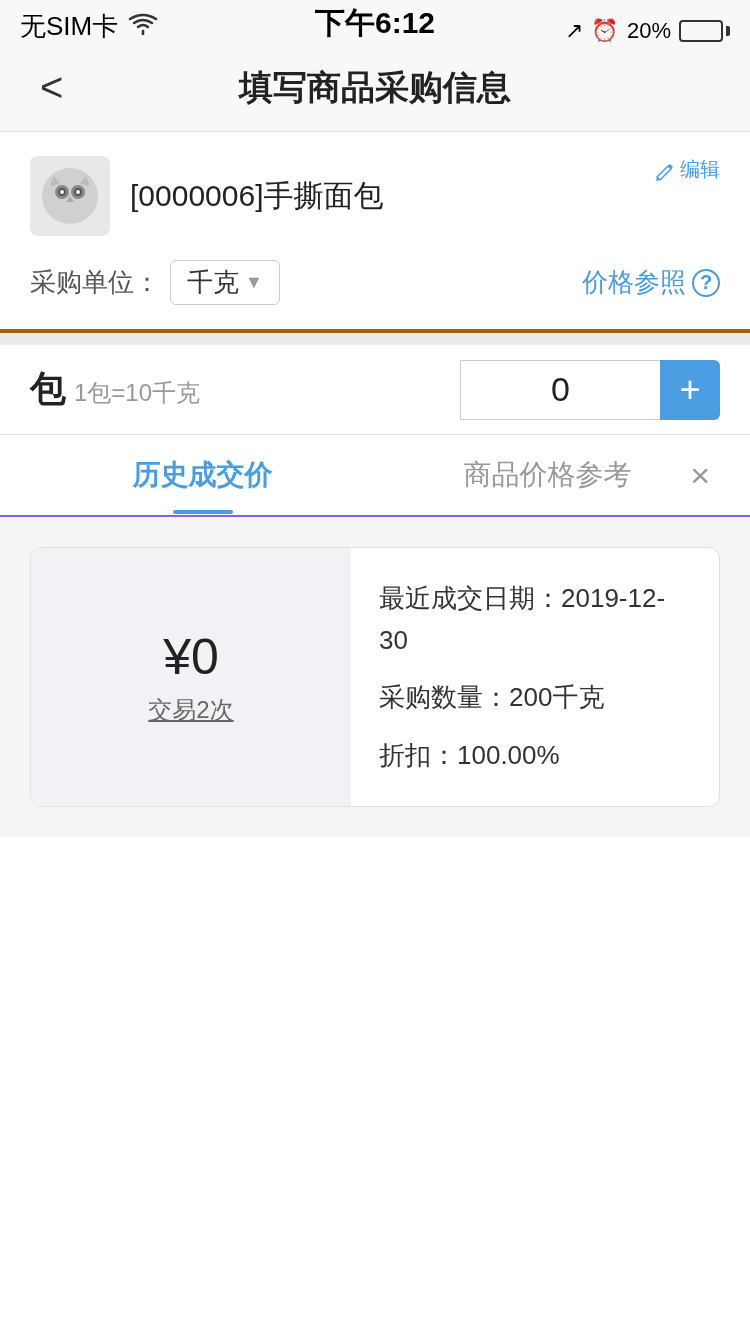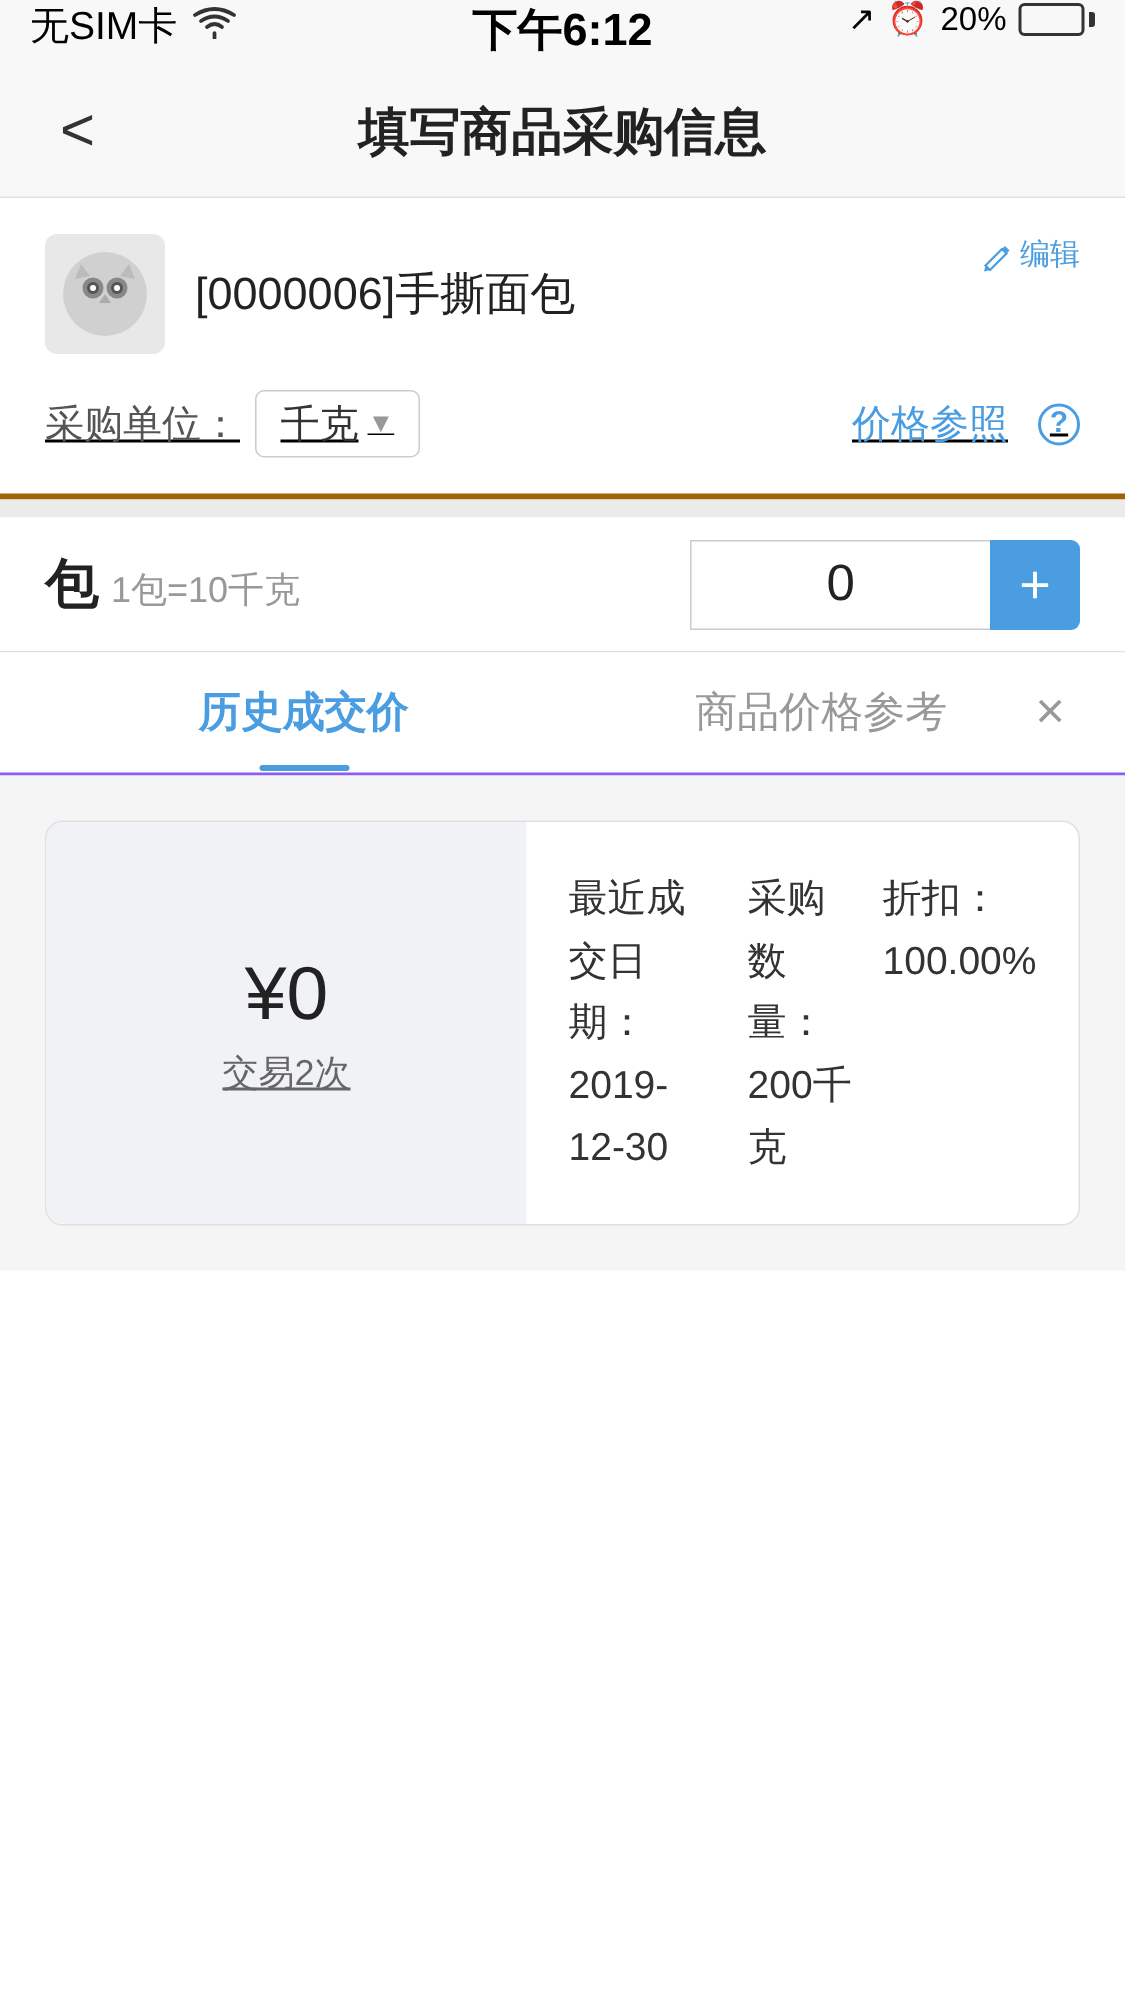--- a/index.html
+++ b/index.html
@@ -10,21 +10,21 @@
       font-family: -apple-system, 'PingFang SC', 'Helvetica Neue', Arial, sans-serif;
       background: #f5f5f5;
       overflow-x: hidden;
     }
 
     
     .status-bar {
       height: 44px;
       background: #f8f8f8;
       display: flex;
-      align-items: flex-start;
+      align-items: flex-end;
       justify-content: space-between;
       padding: 0 20px;
       font-size: 28px;
       font-weight: 500;
     }
     .status-left {
       display: flex;
       align-items: center;
       gap: 10px;
       font-size: 26px;
@@ -133,21 +133,20 @@
       color: #4a9de0;
       cursor: pointer;
       display: flex;
       align-items: flex-end;
       gap: 4px;
     }
     .purchase-unit-row {
       display: flex;
       align-items: center;
       justify-content: space-between;
-      text-decoration: underline;
     }
     .unit-left {
       display: flex;
       align-items: center;
       gap: 10px;
       font-size: 26px;
       color: #555;
     }
     .unit-selector {
       border: 1px solid #ccc;
@@ -157,21 +156,21 @@
       color: #333;
       display: flex;
       align-items: center;
       gap: 6px;
       background: #fff;
       cursor: pointer;
     }
     .price-ref {
       display: flex;
       align-items: center;
-      gap: 20px;
+      gap: 6px;
       font-size: 26px;
       color: #4a9de0;
       cursor: pointer;
     }
     .price-ref-icon {
       width: 28px;
       height: 28px;
       border: 2px solid #4a9de0;
       border-radius: 50%;
       display: flex;
@@ -319,21 +318,21 @@
     .history-trades {
       font-size: 24px;
       color: #666;
       margin-top: 8px;
       text-decoration: underline;
     }
     .history-right {
       flex: 1;
       padding: 30px 28px;
       display: flex;
-      flex-direction: row;
+      flex-direction: column;
       gap: 16px;
       justify-content: center;
     }
     .history-detail-row {
       font-size: 26px;
       color: #333;
       line-height: 1.6;
     }
 
     

